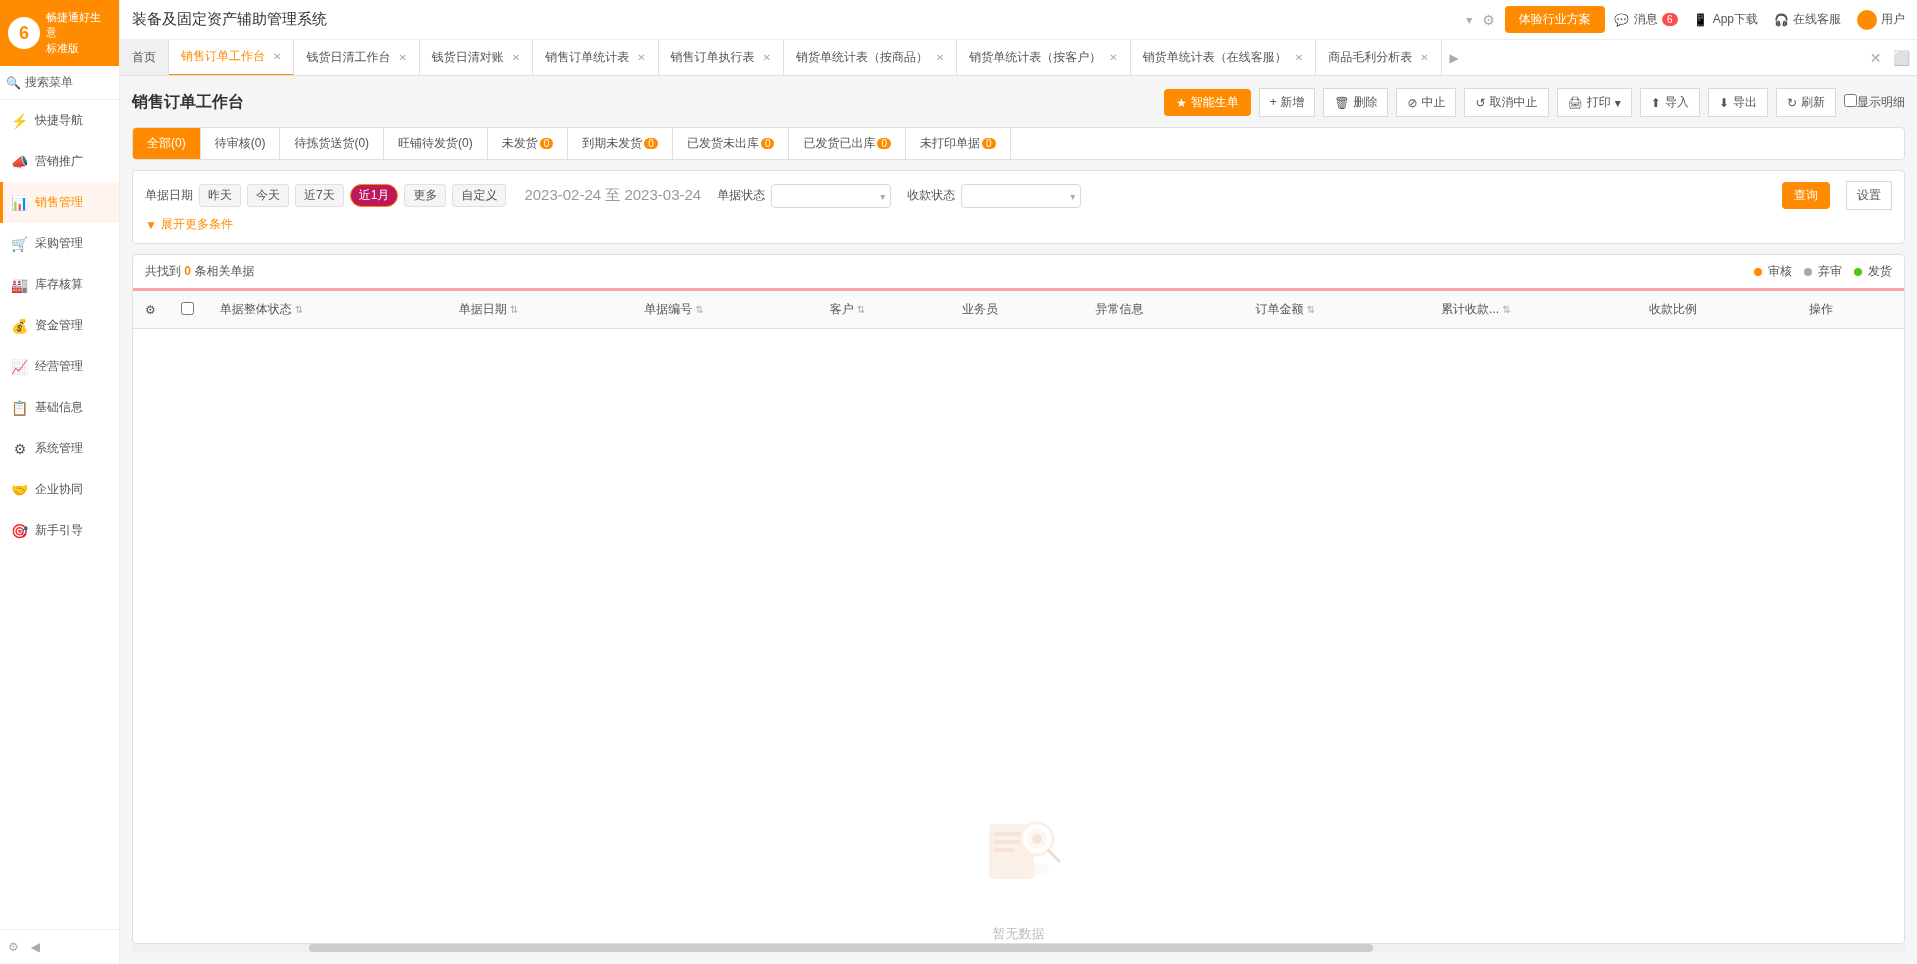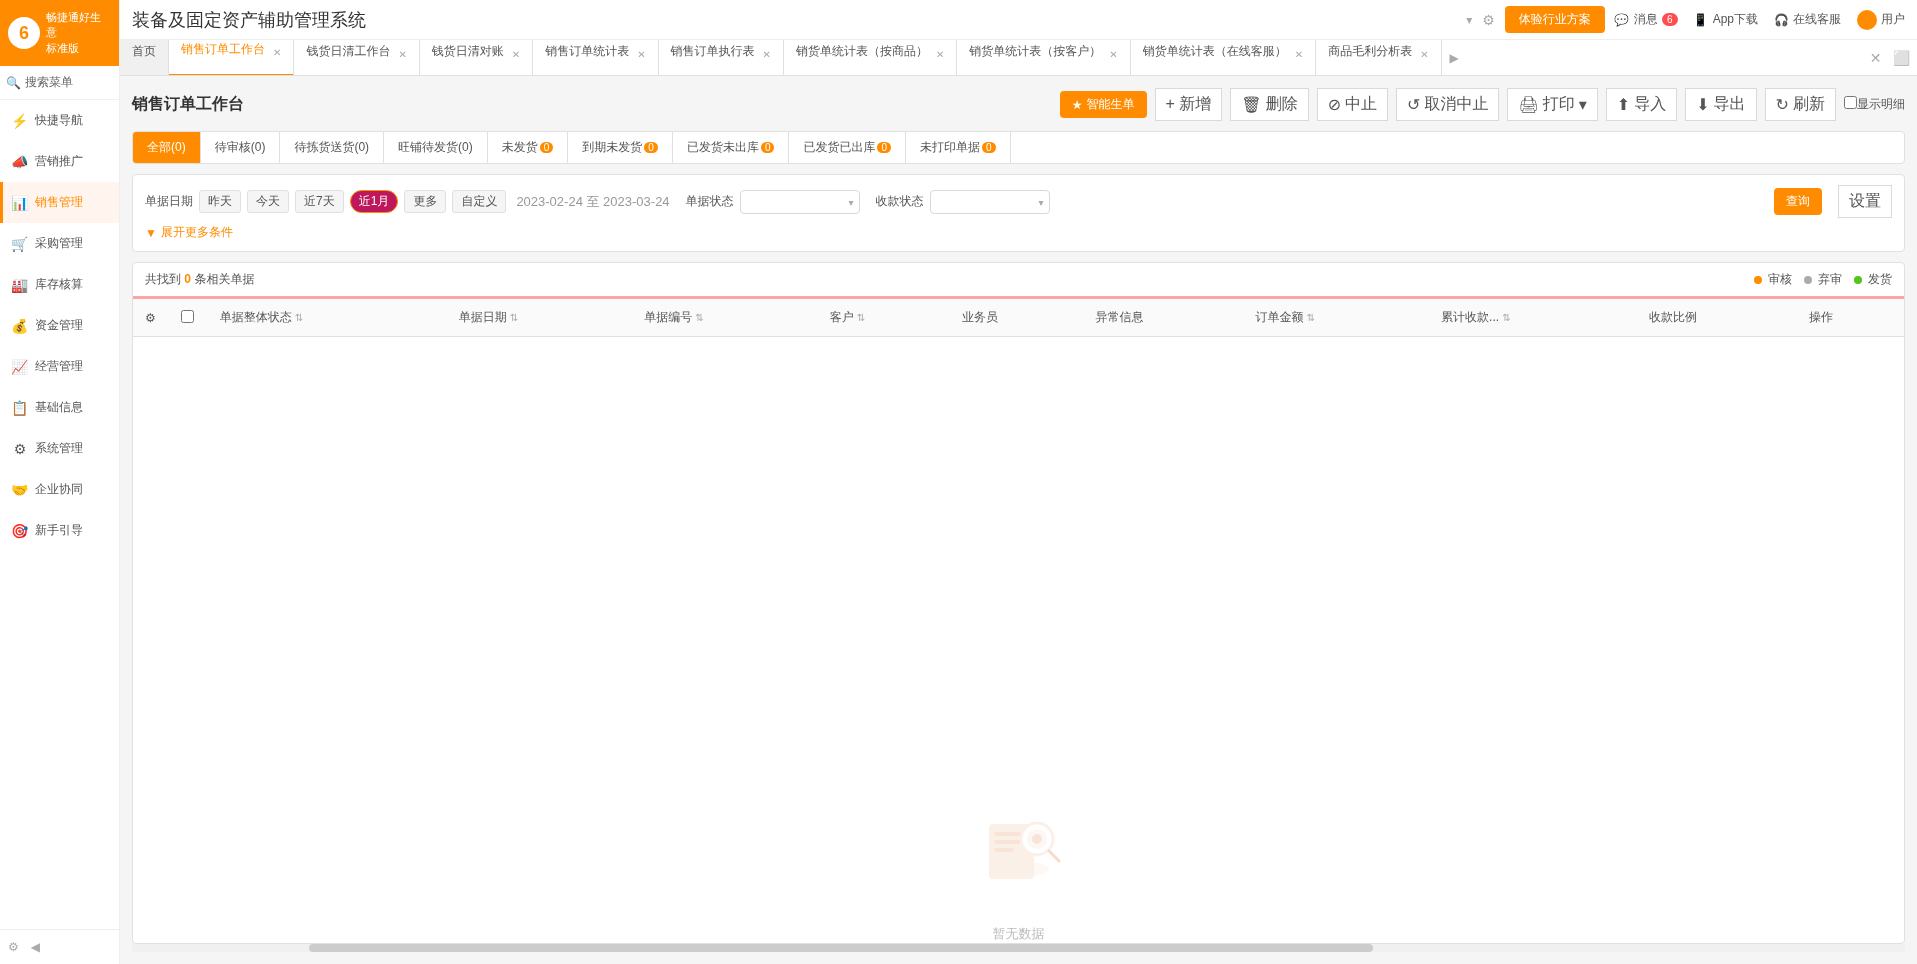--- a/index.html
+++ b/index.html
@@ -14,59 +14,59 @@
     .sidebar-nav-item { padding: 12px 8px; display: flex; align-items: center; gap: 6px; cursor: pointer; color: #555; font-size: 12px; border-left: 3px solid transparent; }
     .sidebar-nav-item.active { background: #fff5ee; color: #ff8c00; border-left: 3px solid #ff8c00; }
     .sidebar-nav-icon { font-size: 14px; width: 18px; text-align: center; }
     .sidebar-footer { margin-top: auto; padding: 10px 8px; display: flex; gap: 12px; border-top: 1px solid #eee; color: #aaa; }
 
     
     .main { flex: 1; display: flex; flex-direction: column; overflow: hidden; }
 
     
     .topbar { height: 40px; background: #fff; border-bottom: 1px solid #eee; display: flex; align-items: center; padding: 0 12px; gap: 10px; flex-shrink: 0; }
-    .topbar-title { font-size: 18px; color: #333; flex: 1; }
+    .topbar-title { font-size: 15px; color: #333; flex: 1; }
     .topbar-btn-orange { background: #ff8c00; color: #fff; border: none; border-radius: 4px; padding: 5px 14px; font-size: 12px; cursor: pointer; }
     .topbar-right { margin-left: auto; display: flex; align-items: center; gap: 16px; color: #555; font-size: 12px; }
     .topbar-right-item { display: flex; align-items: center; gap: 4px; cursor: pointer; }
     .badge { background: #ff4d4f; color: #fff; border-radius: 8px; font-size: 10px; padding: 1px 4px; min-width: 16px; text-align: center; }
 
     
     .tabbar { height: 36px; background: #fff; border-bottom: 1px solid #e0e0e0; display: flex; align-items: center; flex-shrink: 0; overflow: hidden; }
-    .tab-item { height: 36px; padding: 16px 12px; display: flex; align-items: flex-end; gap: 6px; cursor: pointer; font-size: 12px; color: #555; border-right: 1px solid #e0e0e0; white-space: nowrap; flex-shrink: 0; }
+    .tab-item { height: 36px; padding: 0 12px; display: flex; align-items: center; gap: 6px; cursor: pointer; font-size: 12px; color: #555; border-right: 1px solid #e0e0e0; white-space: nowrap; flex-shrink: 0; }
     .tab-item.active { background: #fff; color: #ff8c00; border-bottom: 2px solid #ff8c00; }
     .tab-item.home { background: #f0f0f0; }
     .tab-close { color: #aaa; font-size: 10px; margin-left: 2px; }
     .tabbar-more { padding: 0 8px; cursor: pointer; color: #aaa; display: flex; align-items: center; height: 36px; }
     .tabbar-actions { margin-left: auto; display: flex; align-items: center; }
     .tabbar-actions button { background: none; border: none; cursor: pointer; color: #aaa; padding: 0 6px; font-size: 14px; height: 36px; }
 
     
     .content { flex: 1; padding: 12px; background: #f5f5f5; overflow: hidden; display: flex; flex-direction: column; }
     .content-header { display: flex; align-items: center; justify-content: space-between; margin-bottom: 10px; }
     .content-title { font-size: 16px; font-weight: bold; color: #333; }
     .toolbar { display: flex; align-items: center; gap: 8px; }
     .btn-primary { background: #ff8c00; color: #fff; border: none; border-radius: 4px; padding: 5px 12px; font-size: 12px; cursor: pointer; display: flex; align-items: center; gap: 4px; }
-    .btn-default { background: #fff; color: #555; border: 1px solid #d9d9d9; border-radius: 0; padding: 5px 10px; font-size: 16px; cursor: pointer; display: flex; align-items: center; gap: 4px; }
+    .btn-default { background: #fff; color: #555; border: 1px solid #d9d9d9; border-radius: 0; padding: 5px 10px; font-size: 12px; cursor: pointer; display: flex; align-items: center; gap: 4px; }
 
     
     .subtabs { display: flex; align-items: center; gap: 0; margin-bottom: 10px; background: #fff; border-radius: 4px; border: 1px solid #e0e0e0; overflow: hidden; flex-shrink: 0; }
     .subtab { padding: 7px 14px; cursor: pointer; font-size: 12px; color: #555; white-space: nowrap; border-right: 1px solid #e0e0e0; }
     .subtab.active { background: #ff8c00; color: #fff; text-align: center; }
     .subtab-badge-orange { background: #ff8c00; color: #fff; border-radius: 8px; font-size: 10px; padding: 0 4px; margin-left: 2px; }
 
     
     .filter-area { background: #fff; border-radius: 4px; border: 1px solid #e0e0e0; padding: 10px 12px; margin-bottom: 10px; flex-shrink: 0; }
     .filter-row { display: flex; align-items: center; gap: 16px; flex-wrap: wrap; }
     .filter-item { display: flex; align-items: center; gap: 6px; font-size: 12px; color: #555; }
     .filter-label { color: #555; white-space: nowrap; }
     .filter-date-shortcuts { display: flex; gap: 6px; align-items: center; }
     .date-btn { padding: 2px 8px; border-radius: 3px; cursor: pointer; font-size: 12px; color: #555; background: #f5f5f5; border: 1px solid #e0e0e0; }
     .date-btn.active { background: #be185d; color: #fff; border-color: #ff8c00; border-radius: 12px; }
-    .date-range { font-size: 13px; color: #999; margin-left: 4px; text-align: center; }
+    .date-range { font-size: 15px; color: #999; margin-left: 12px; text-align: center; }
     .filter-select { border: 1px solid #d9d9d9; border-radius: 4px; padding: 4px 24px 4px 8px; font-size: 12px; color: #555; background: #fff; appearance: none; cursor: pointer; min-width: 120px; }
     .filter-select-wrap { position: relative; display: inline-block; }
     .filter-select-wrap::after { content: '▾'; position: absolute; right: 6px; top: 50%; transform: translateY(-50%); color: #aaa; pointer-events: none; font-size: 10px; }
     .expand-btn { display: flex; align-items: center; gap: 4px; color: #ff8c00; cursor: pointer; font-size: 12px; margin-top: 6px; }
 
     
     .table-area { flex: 1; background: #fff; border-radius: 4px; border: 1px solid #e0e0e0; display: flex; flex-direction: column; overflow: hidden; }
     .table-header-bar { padding: 8px 12px; display: flex; align-items: center; justify-content: space-between; border-bottom: 3px solid #fca5a5; }
     .table-count { font-size: 12px; color: #555; }
     .table-count-num { color: #ff8c00; font-weight: bold; }

